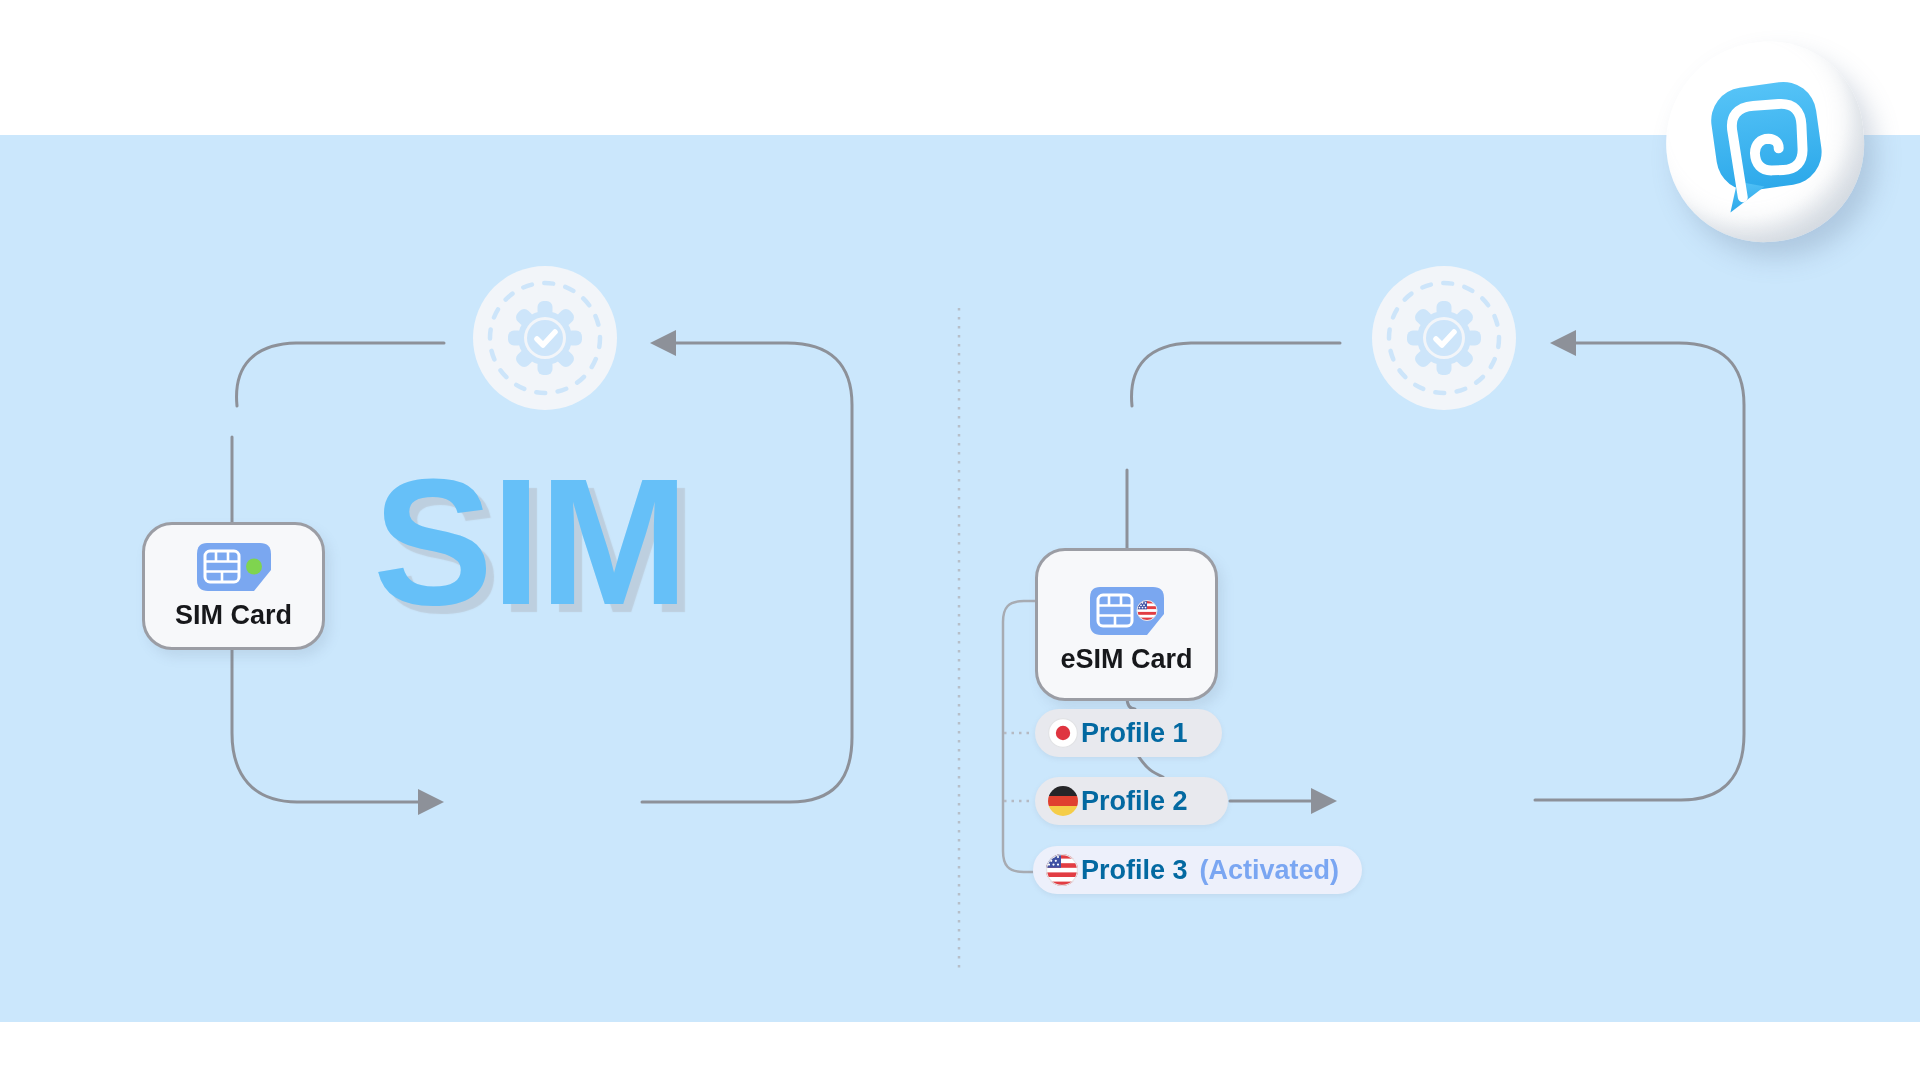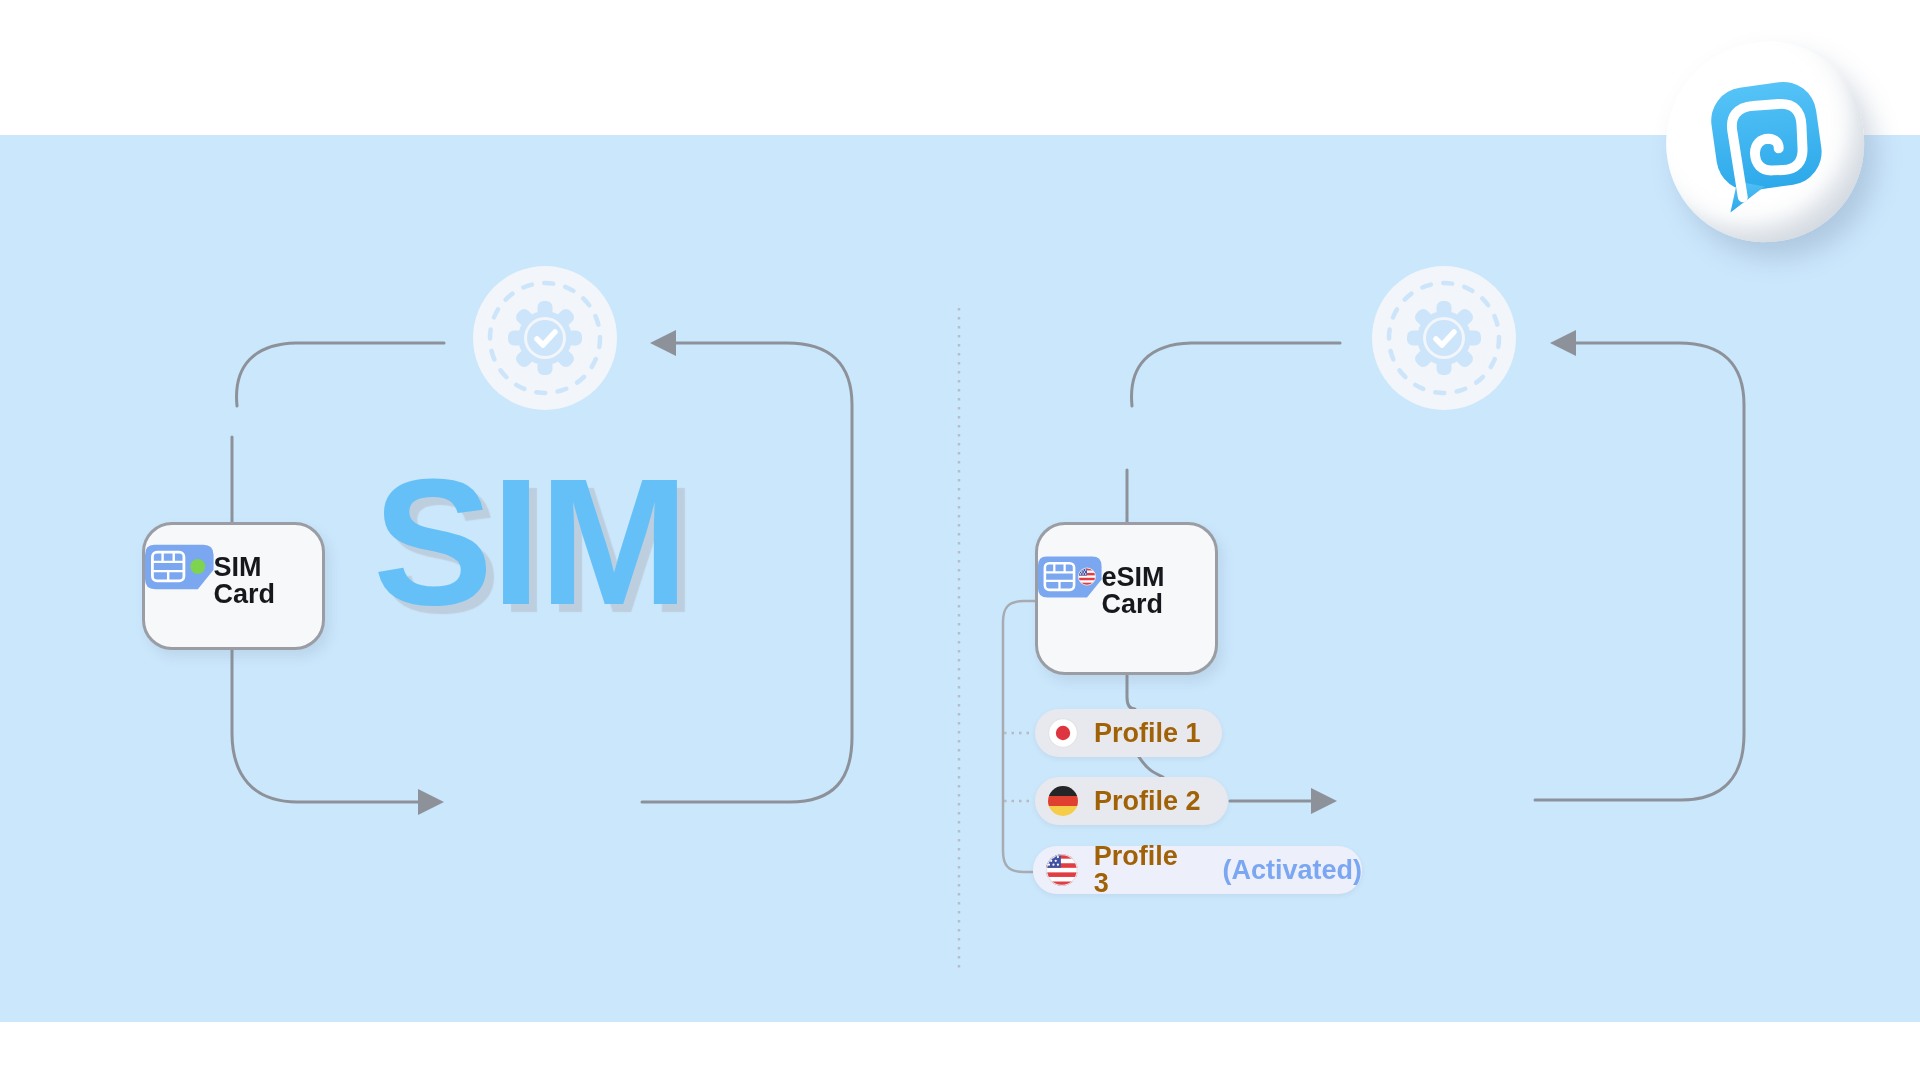--- a/index.html
+++ b/index.html
@@ -5,44 +5,44 @@
   html,body{margin:0;padding:0;background:#ffffff;}
   #stage{
     position:relative;width:1920px;height:1080px;overflow:hidden;background:#ffffff;
     font-family:"Liberation Sans","DejaVu Sans",sans-serif;
   }
   .canvas{position:absolute;left:0;top:135px;width:1920px;height:887px;background:#cbe7fc;z-index:0;}
   #diagram-svg{position:absolute;left:0;top:0;width:1920px;height:1080px;z-index:1;}
 
   .card-box{
     position:absolute;box-sizing:border-box;background:#f7f8fa;border:3px solid #9b9da4;
-    border-radius:30px;display:flex;flex-direction:row;z-index:2;
+    border-radius:30px;display:flex;flex-direction:column;align-items:center;z-index:2;
     box-shadow:5px 7px 12px rgba(110,130,155,.16);
   }
   #sim-box{left:142px;top:522px;width:183px;height:128px;padding-top:18px;}
-  #esim-box{left:1035px;top:522px;width:183px;height:153px;padding-top:28px;}
+  #esim-box{left:1035px;top:548px;width:183px;height:153px;padding-top:36px;}
   .card-label{margin-top:11px;font-size:27px;font-weight:700;color:#17181b;line-height:1;}
 
   .big-label{
     position:absolute;z-index:1;font-weight:700;color:#66c0f8;line-height:1;white-space:nowrap;
     text-shadow:8px 8px 1px rgba(178,188,199,.55);
   }
   #big-sim{left:373px;top:452px;font-size:180px;letter-spacing:-2px;}
   #big-esim{left:1238px;top:450px;font-size:180px;letter-spacing:-3px;}
 
   .pill{
     position:absolute;box-sizing:border-box;display:flex;align-items:center;z-index:2;
     background:#e8e9ee;border-radius:26px;padding-left:13px;
     box-shadow:0 2px 5px rgba(130,145,165,.14);
   }
   #pill-1{left:1035px;top:709px;width:187px;height:48px;}
   #pill-2{left:1035px;top:777px;width:193px;height:48px;}
   #pill-3{left:1033px;top:846px;width:329px;height:48px;background:#edf0fb;}
-  .pill-label{margin-left:16px;font-size:27px;font-weight:700;color:#a16207;line-height:1;}
-  .pill-status{margin-left:23px;font-size:27px;font-weight:700;color:#7aa6f2;line-height:1;}
+  .pill-label{margin-left:3px;font-size:27px;font-weight:700;color:#0369a1;line-height:1;}
+  .pill-status{margin-left:12px;font-size:27px;font-weight:700;color:#7aa6f2;line-height:1;}
 
   .sticker{
     position:absolute;left:1666px;top:42px;width:198px;height:200px;z-index:3;
     border-radius:52% 48% 50% 50%;
     background:radial-gradient(circle at 40% 35%, #ffffff 58%, #f4f6f8 78%, #e2e6ec 100%);
     transform:rotate(-5deg);
     box-shadow:10px 16px 26px rgba(110,130,160,.30), inset -16px -22px 26px -8px rgba(140,155,175,.32);
     display:flex;align-items:center;justify-content:center;
   }
 </style>

